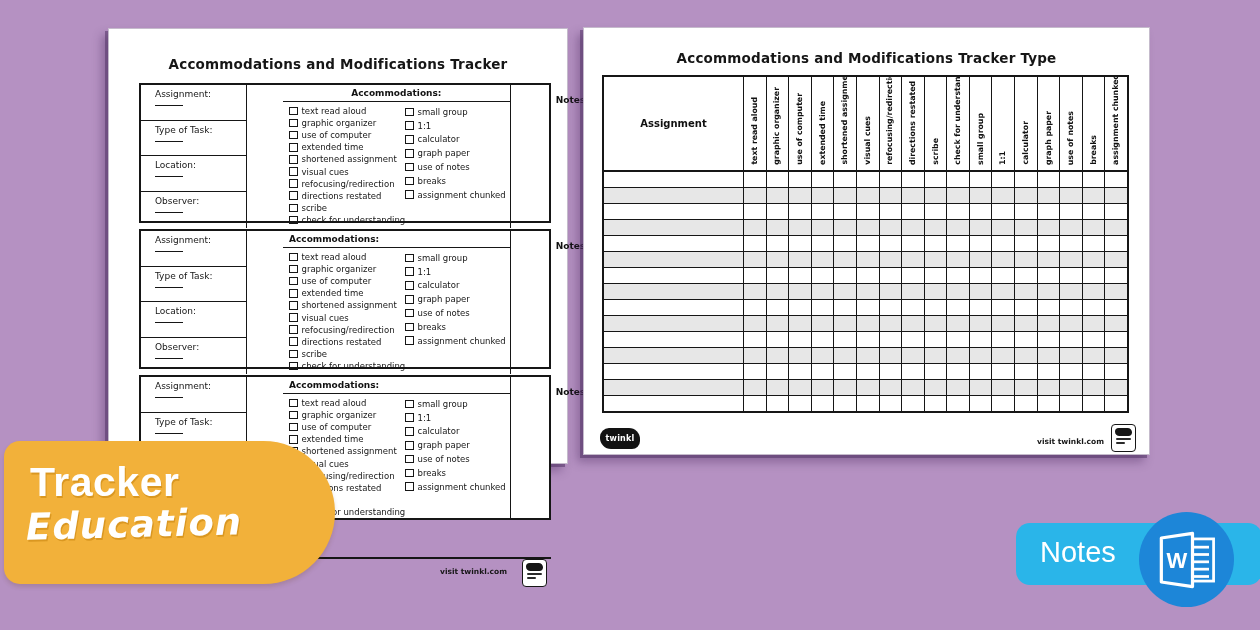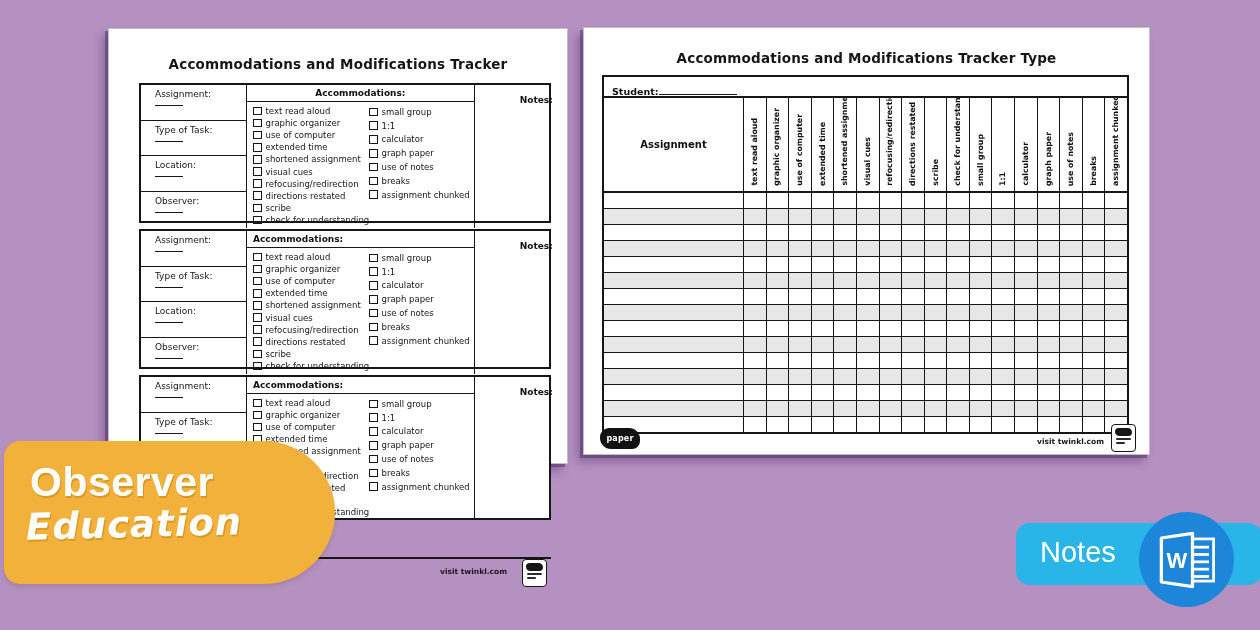--- a/index.html
+++ b/index.html
@@ -15,21 +15,21 @@
   #left-title{position:absolute;left:0;right:0;top:27px;}
   #left-sections{position:absolute;left:30px;top:54px;width:412px;}
   .section{display:grid;grid-template-columns:106px 1fr 94px;height:140px;
     border:2px solid #161616;box-sizing:border-box;margin-bottom:6px;background:#fff;}
   .section:nth-child(3){height:145px;}
   .fields{display:grid;grid-template-rows:repeat(4,1fr);border-right:1.5px solid #161616;}
   .field{border-bottom:1px solid #161616;padding:4px 0 0 14px;box-sizing:border-box;}
   .field:last-child{border-bottom:none;}
   .flabel{font-size:9px;color:#161616;display:block;}
   .fline{display:block;width:28px;border-bottom:1.5px solid #161616;margin-top:6px;}
-  .acc{display:flex;flex-direction:column;border-right:1.5px solid #161616;}
+  .acc{display:flex;flex-direction:column;border-right:1.5px solid #161616;margin-left:36px;}
   .acc-header{height:17px;line-height:15px;border-bottom:1.5px solid #161616;
     font-weight:bold;font-size:9px;padding:1px 6px 0;box-sizing:border-box;}
   .acc-body{flex:1;display:flex;padding:3px 4px 2px 6px;}
   .cbcol{display:flex;flex-direction:column;}
   .cbcol1{width:116px;}
   .cbcol1 .cb{height:12.1px;}
   .cbcol2{flex:1;}
   .cbcol2 .cb{height:13.8px;}
   .cb{display:flex;align-items:center;gap:4px;}
   .box{width:6.5px;height:6.5px;border:1.2px solid #161616;flex:none;display:inline-block;}
@@ -402,23 +402,20 @@
   <div class="stamp" id="left-stamp">
     <div class="blob"></div>
       <div class="ln"></div>
       <div class="ln" style="margin-right:8px;"></div>
   </div>
 </div>
 
 <div class="page" id="right-page">
   <div class="doc-title" id="right-title">Accommodations and Modifications Tracker Type</div>
   <div id="chart-table">
-    <div id="student-row">
-      <span id="student-label">Student:</span><span id="student-line"></span>
-    </div>
     <div class="tgrid" id="header-row">
       <div class="hcell">
         <span id="assignment-header">Assignment</span>
       </div>
     <div class="hcell">
           <span class="rot">text read aloud</span>
         </div>
         <div class="hcell">
           <span class="rot">graphic organizer</span>
         </div>
@@ -765,32 +762,32 @@
           <div class="dcell"></div>
           <div class="dcell"></div>
           <div class="dcell"></div>
           <div class="dcell"></div>
           <div class="dcell"></div>
           <div class="dcell"></div>
         </div>
       </div>
   </div>
   <div id="twinkl-logo">
-    <span>paper</span>
+    <span>twinkl</span>
   </div>
   <div class="visit" id="right-visit">visit twinkl.com</div>
   <div class="stamp" id="right-stamp">
     <div class="blob"></div>
       <div class="ln"></div>
       <div class="ln" style="margin-right:8px;"></div>
   </div>
 </div>
 
 <div id="badge">
-  <div id="badge-line1">Observer</div>
+  <div id="badge-line1">Tracker</div>
   <div id="badge-line2">Education</div>
 </div>
 
 <div id="word-bar">
   <span id="word-label">Notes</span>
 </div>
 <div id="word-circle">
   <svg width="66" height="60" viewBox="0 0 72 64">
     <rect x="37" y="9" width="28" height="46" fill="none" stroke="#fff" stroke-width="3"></rect>
     <line x1="42" y1="18" x2="60" y2="18" stroke="#fff" stroke-width="3"></line>

